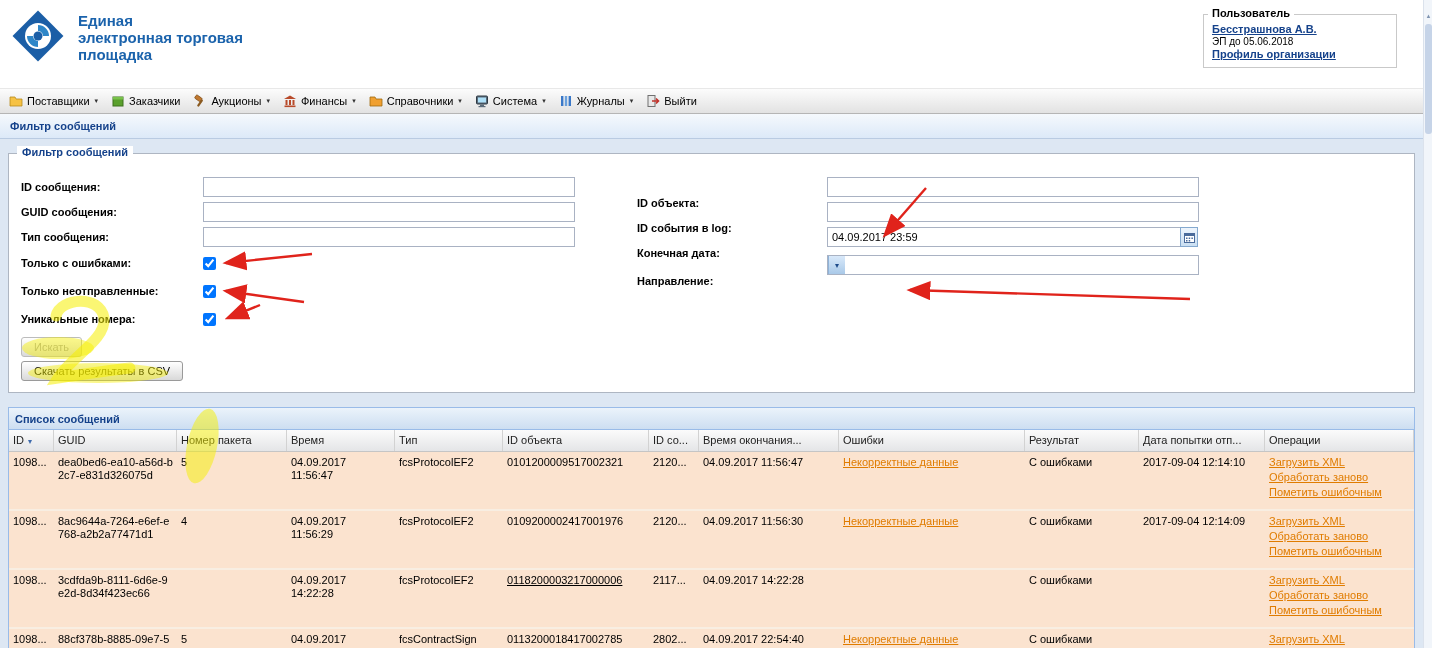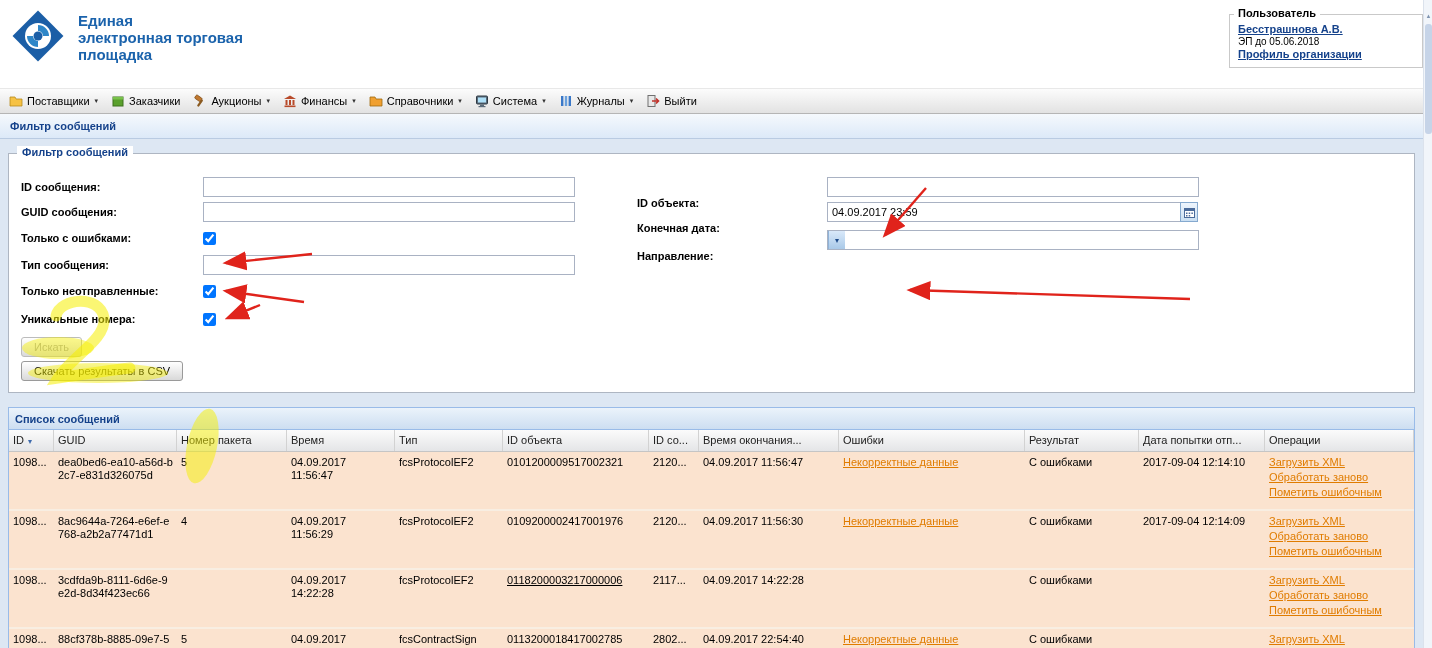--- a/index.html
+++ b/index.html
@@ -5,21 +5,21 @@
 <style>
   *{box-sizing:border-box;}
   html,body{margin:0;padding:0;}
   body{width:1432px;height:648px;overflow:hidden;position:relative;background:#fff;
        font-family:"Liberation Sans",sans-serif;font-size:11px;color:#000;}
   a{cursor:pointer;}
   
   .header{position:absolute;top:0;left:0;right:9px;height:88px;background:#fff;}
   .logo{position:absolute;left:10px;top:8px;display:flex;align-items:center;gap:12px;}
   .logo-text div{color:#1b63ac;font-weight:bold;font-size:15px;line-height:17px;}
-  .user-box{position:absolute;right:0;top:14px;width:194px;border:1px solid #c9c9c9;background:#fff;padding:7px 8px 6px;}
+  .user-box{position:absolute;right:26px;top:14px;width:194px;border:1px solid #c9c9c9;background:#fff;padding:7px 8px 6px;}
   .ub-legend{position:absolute;top:-8px;left:4px;background:#fff;padding:0 4px;font-weight:bold;}
   .ub-link{display:block;color:#15428b;font-weight:bold;text-decoration:underline;margin:1px 0;}
   .ub-cert{font-size:10px;margin:1px 0;}
   
   .menubar{position:absolute;top:88px;left:0;right:9px;height:26px;background:linear-gradient(#fcfcfc,#e2e2e2);
            border-top:1px solid #e8e8e8;border-bottom:1px solid #b5b5b5;display:flex;align-items:center;padding-left:4px;}
   .menu-item{display:flex;align-items:center;gap:4px;padding:3px 8px 3px 5px;cursor:pointer;white-space:nowrap;}
   .micon{display:inline-flex;width:14px;height:14px;}
   .mcaret{font-size:7px;color:#333;margin-left:1px;}
   
@@ -196,47 +196,51 @@
 
     <div class="fcol fcol-left">
       <div class="frow">
         <label class="flabel">ID сообщения:</label>
         <input class="ftext" type="text" value="" style="">
       </div>
       <div class="frow">
         <label class="flabel">GUID сообщения:</label>
         <input class="ftext" type="text" value="" style="">
       </div>
+      <div class="frow">
+        <label class="flabel">Тип сообщения:</label>
+        <input class="ftext" type="text" value="" style="">
+      </div>
       <div class="frow crow">
         <label class="flabel">Только с ошибками:</label>
         <input class="fcheck" type="checkbox" checked="" style="">
       </div>
-      <div class="frow">
-        <label class="flabel">Тип сообщения:</label>
-        <input class="ftext" type="text" value="" style="">
-      </div>
       <div class="frow crow">
         <label class="flabel">Только неотправленные:</label>
         <input class="fcheck" type="checkbox" checked="" style="">
       </div>
       <div class="frow crow">
         <label class="flabel">Уникальные номера:</label>
         <input class="fcheck" type="checkbox" checked="" style="">
       </div>
       <div class="btnrow">
         <button class="btn" disabled="">Искать</button>
       </div>
       <div class="btnrow">
         <button class="btn">Скачать результаты в CSV</button>
       </div>
     </div>
 
     <div class="fcol fcol-right">
       <div class="frow">
         <label class="flabel rlabel">ID объекта:</label>
+        <input class="ftext" type="text" value="" style="">
+      </div>
+      <div class="frow">
+        <label class="flabel rlabel">ID события в log:</label>
         <input class="ftext" type="text" value="" style="">
       </div>
       <div class="frow drow">
         <label class="flabel rlabel">Конечная дата:</label>
         <input class="ftext dtext" type="text" value="04.09.2017 23:59" style="">
         <span class="trigger">
           <svg width="11" height="11">
               <rect x="0.5" y="1.5" width="10" height="9" fill="#fff" stroke="#4a6b9b"></rect>
               <rect x="0.5" y="1.5" width="10" height="2.5" fill="#4a6b9b"></rect>
               <g fill="#4a6b9b">

